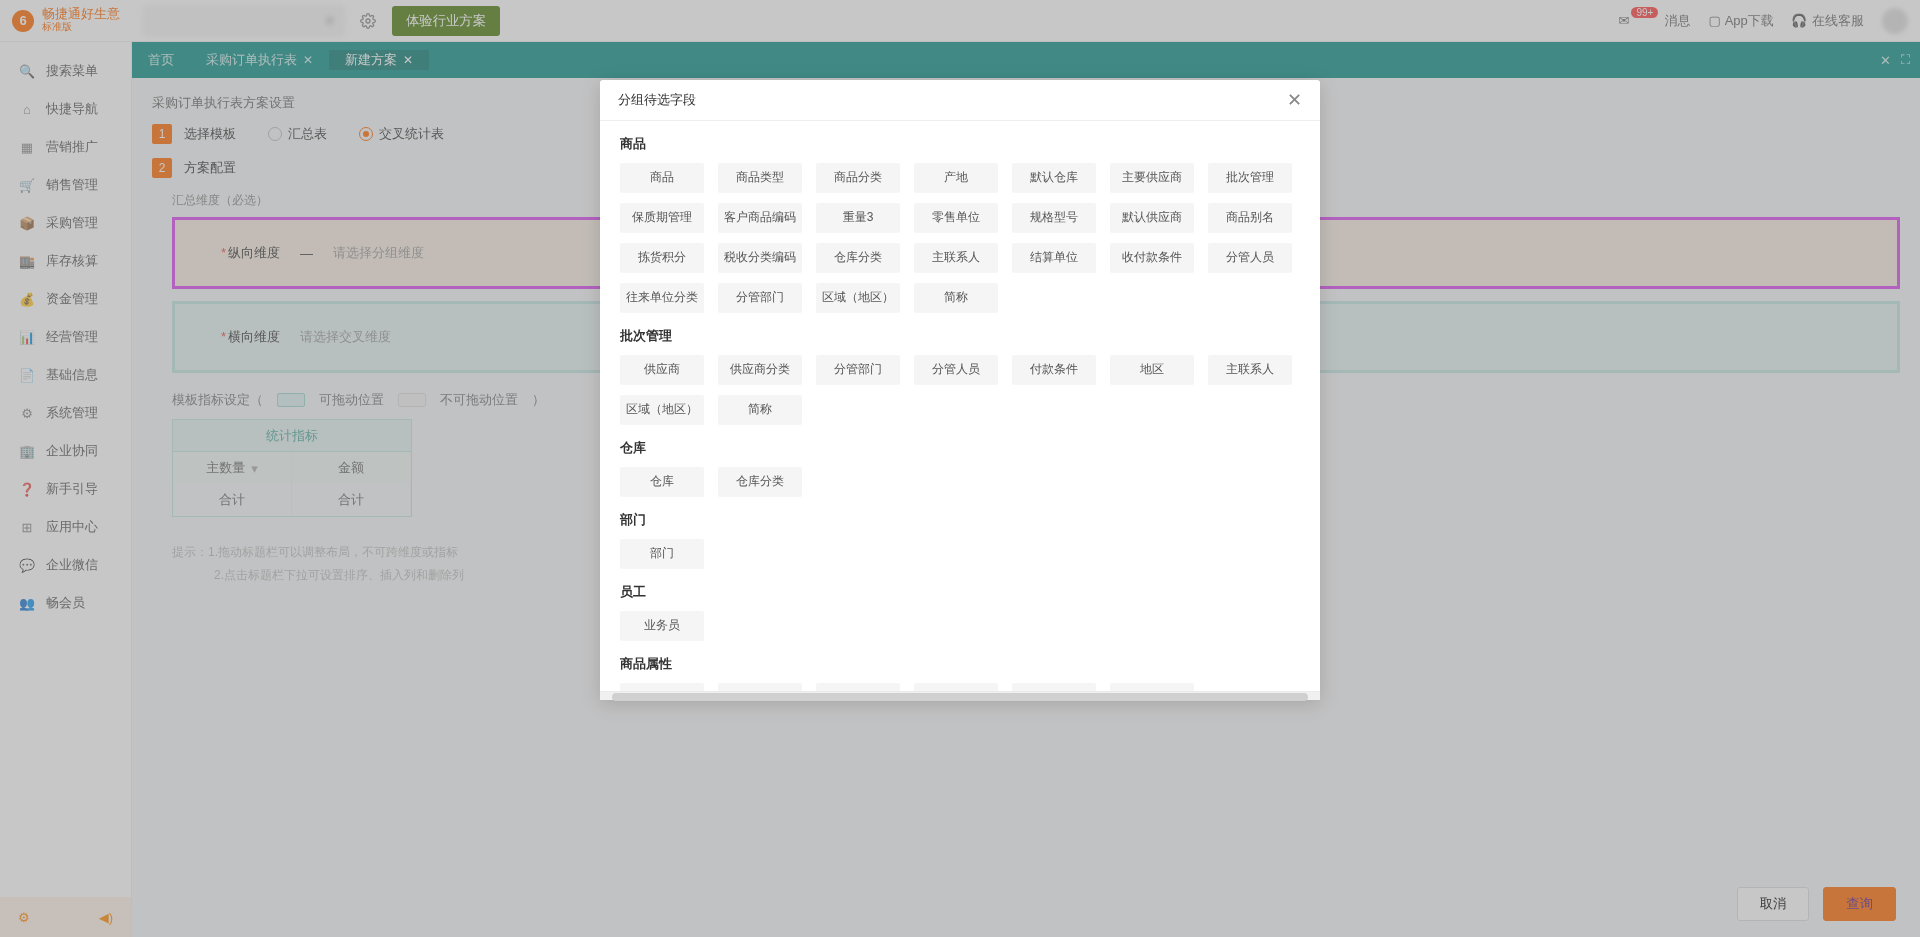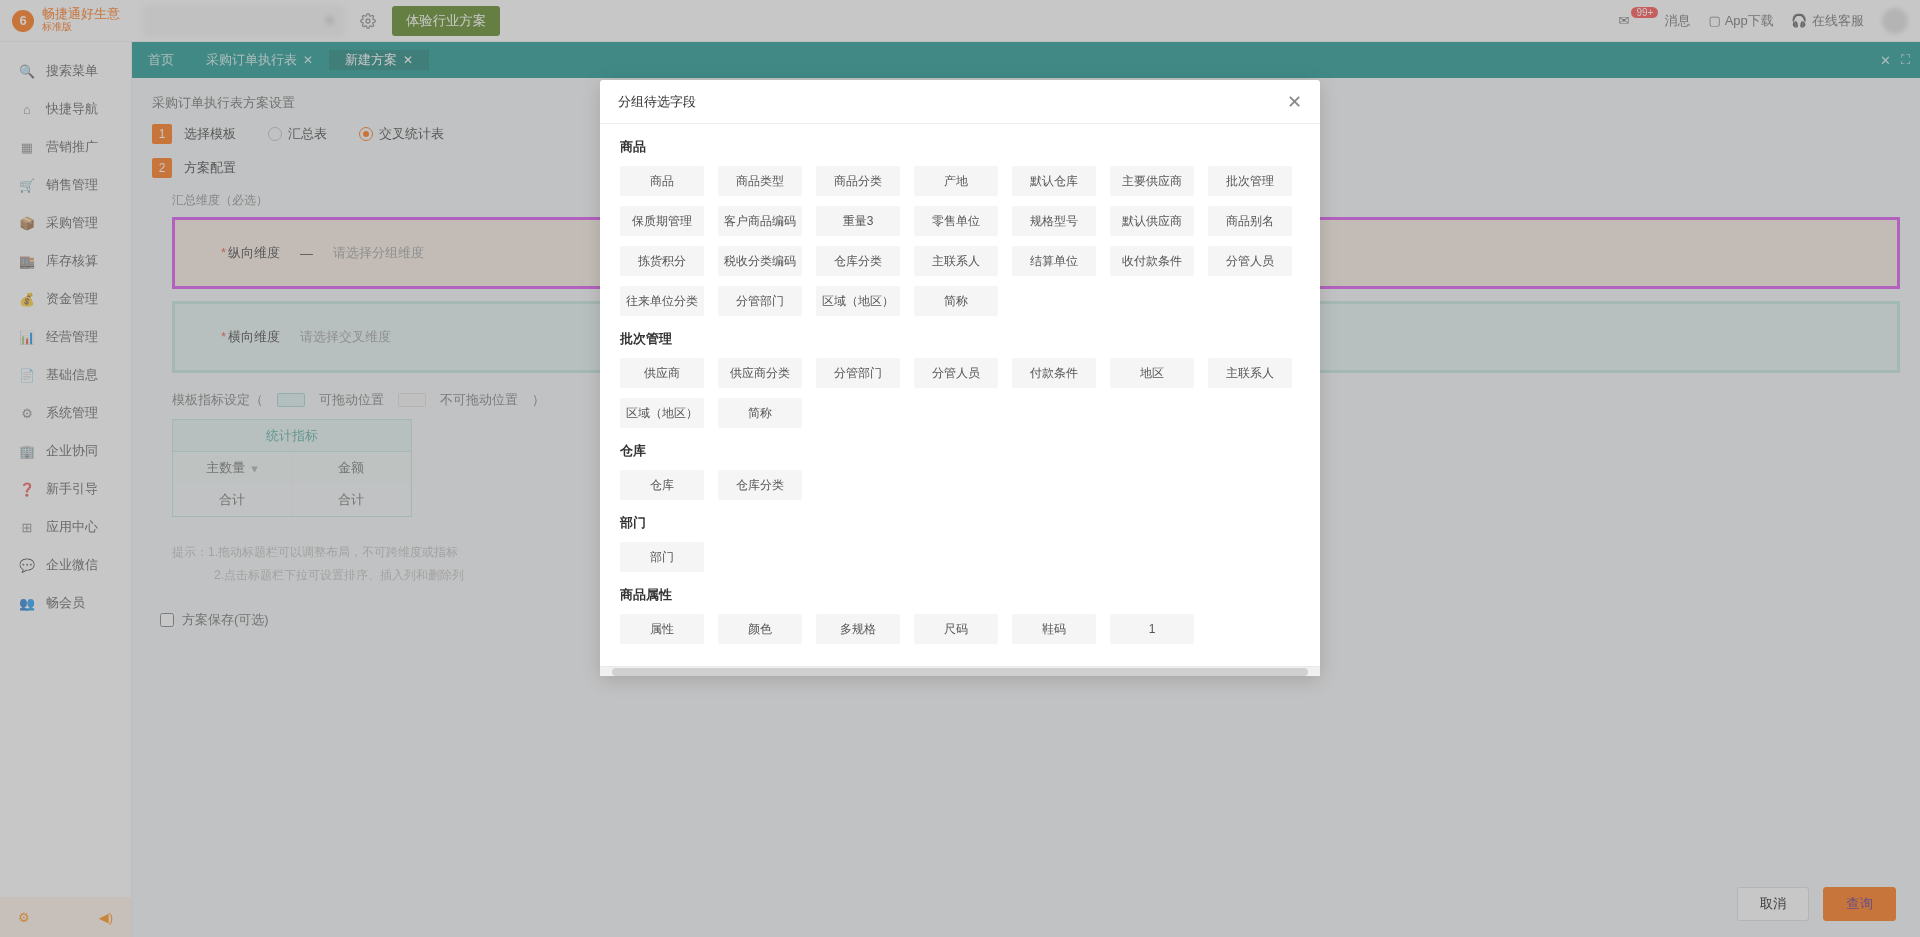--- a/index.html
+++ b/index.html
@@ -281,24 +281,20 @@
           <div class="grid-cell">合计</div>
           <div class="grid-cell">合计</div>
         </div>
       </div>
 
       <div class="tips">
         <div>提示：1.拖动标题栏可以调整布局，不可跨维度或指标</div>
         <div style="padding-left:42px">2.点击标题栏下拉可设置排序、插入列和删除列</div>
       </div>
 
-      <div class="save-row">
-        <input type="checkbox" style="">
-        <span>方案保存(可选)</span>
-      </div>
     </div>
   </div>
 </div>
 
 <div class="footer-btns">
   <button class="btn">取消</button>
   <button class="btn primary">查询</button>
 </div>
 
 <div class="mask">
@@ -359,20 +355,26 @@
             <div class="fld-item">仓库分类</div>
           </div>
         </div>
         <div class="fld-group">
           <div class="fld-title">部门</div>
           <div class="fld-list">
             <div class="fld-item">部门</div>
           </div>
         </div>
         <div class="fld-group">
+          <div class="fld-title">员工</div>
+          <div class="fld-list">
+            <div class="fld-item">业务员</div>
+          </div>
+        </div>
+        <div class="fld-group">
           <div class="fld-title">商品属性</div>
           <div class="fld-list">
             <div class="fld-item">属性</div>
             <div class="fld-item">颜色</div>
             <div class="fld-item">多规格</div>
             <div class="fld-item">尺码</div>
             <div class="fld-item">鞋码</div>
             <div class="fld-item">1</div>
           </div>
         </div>

